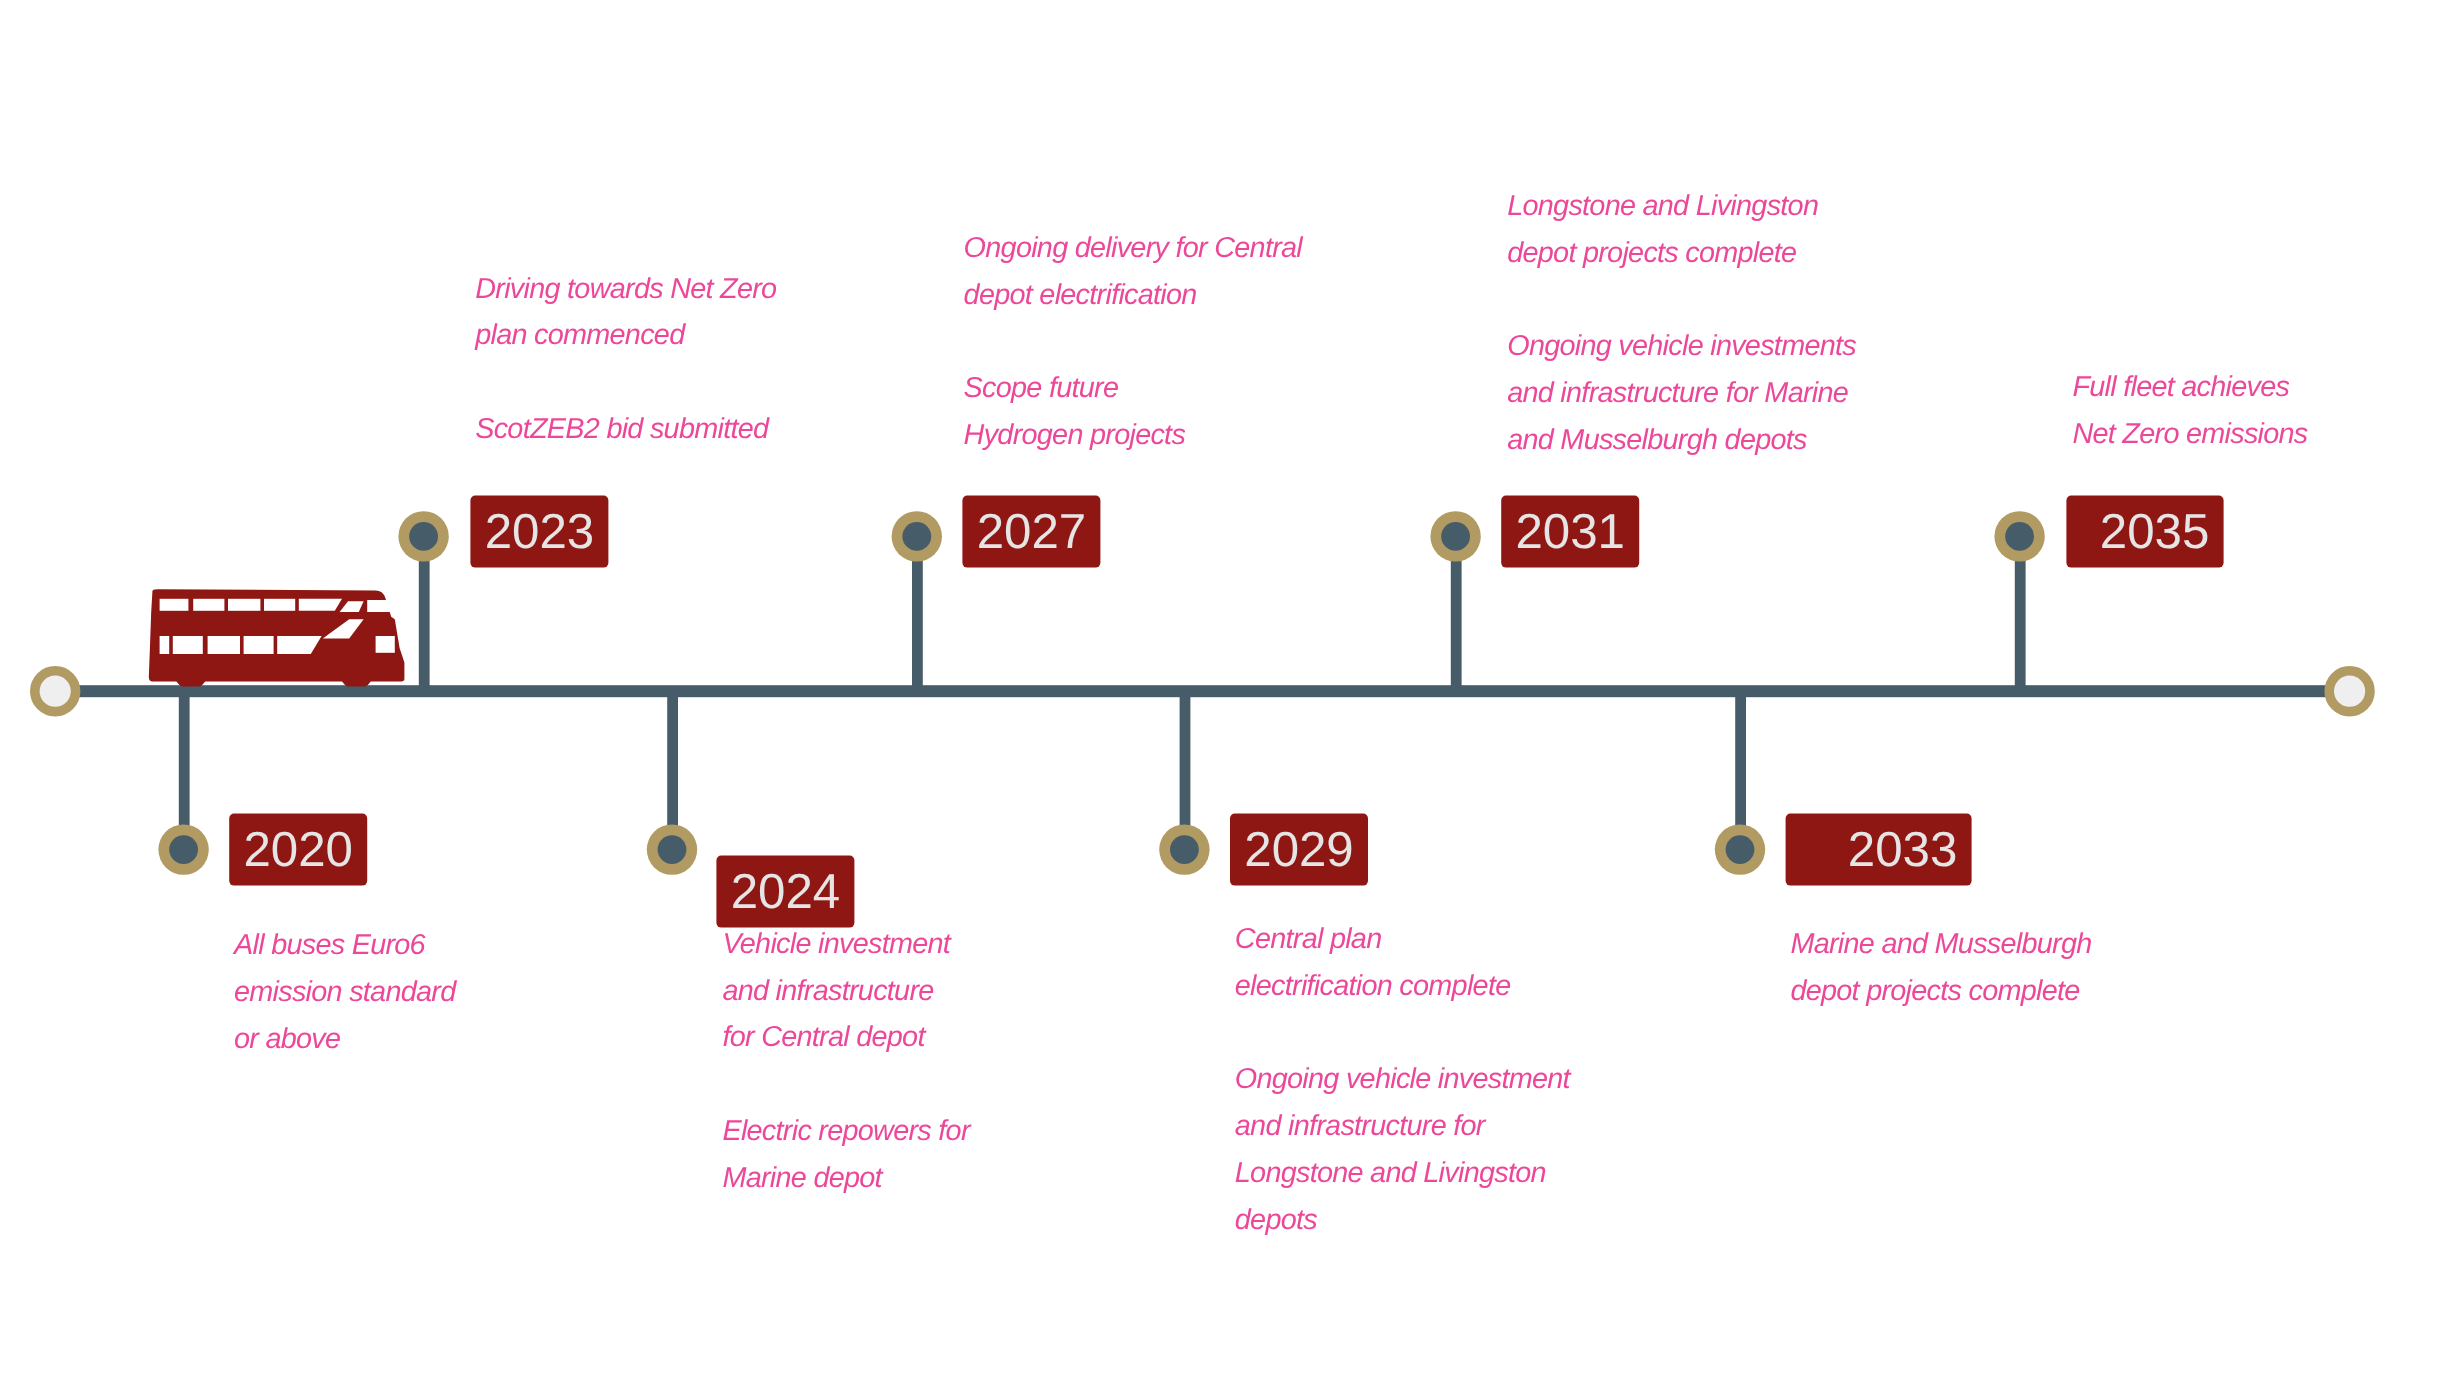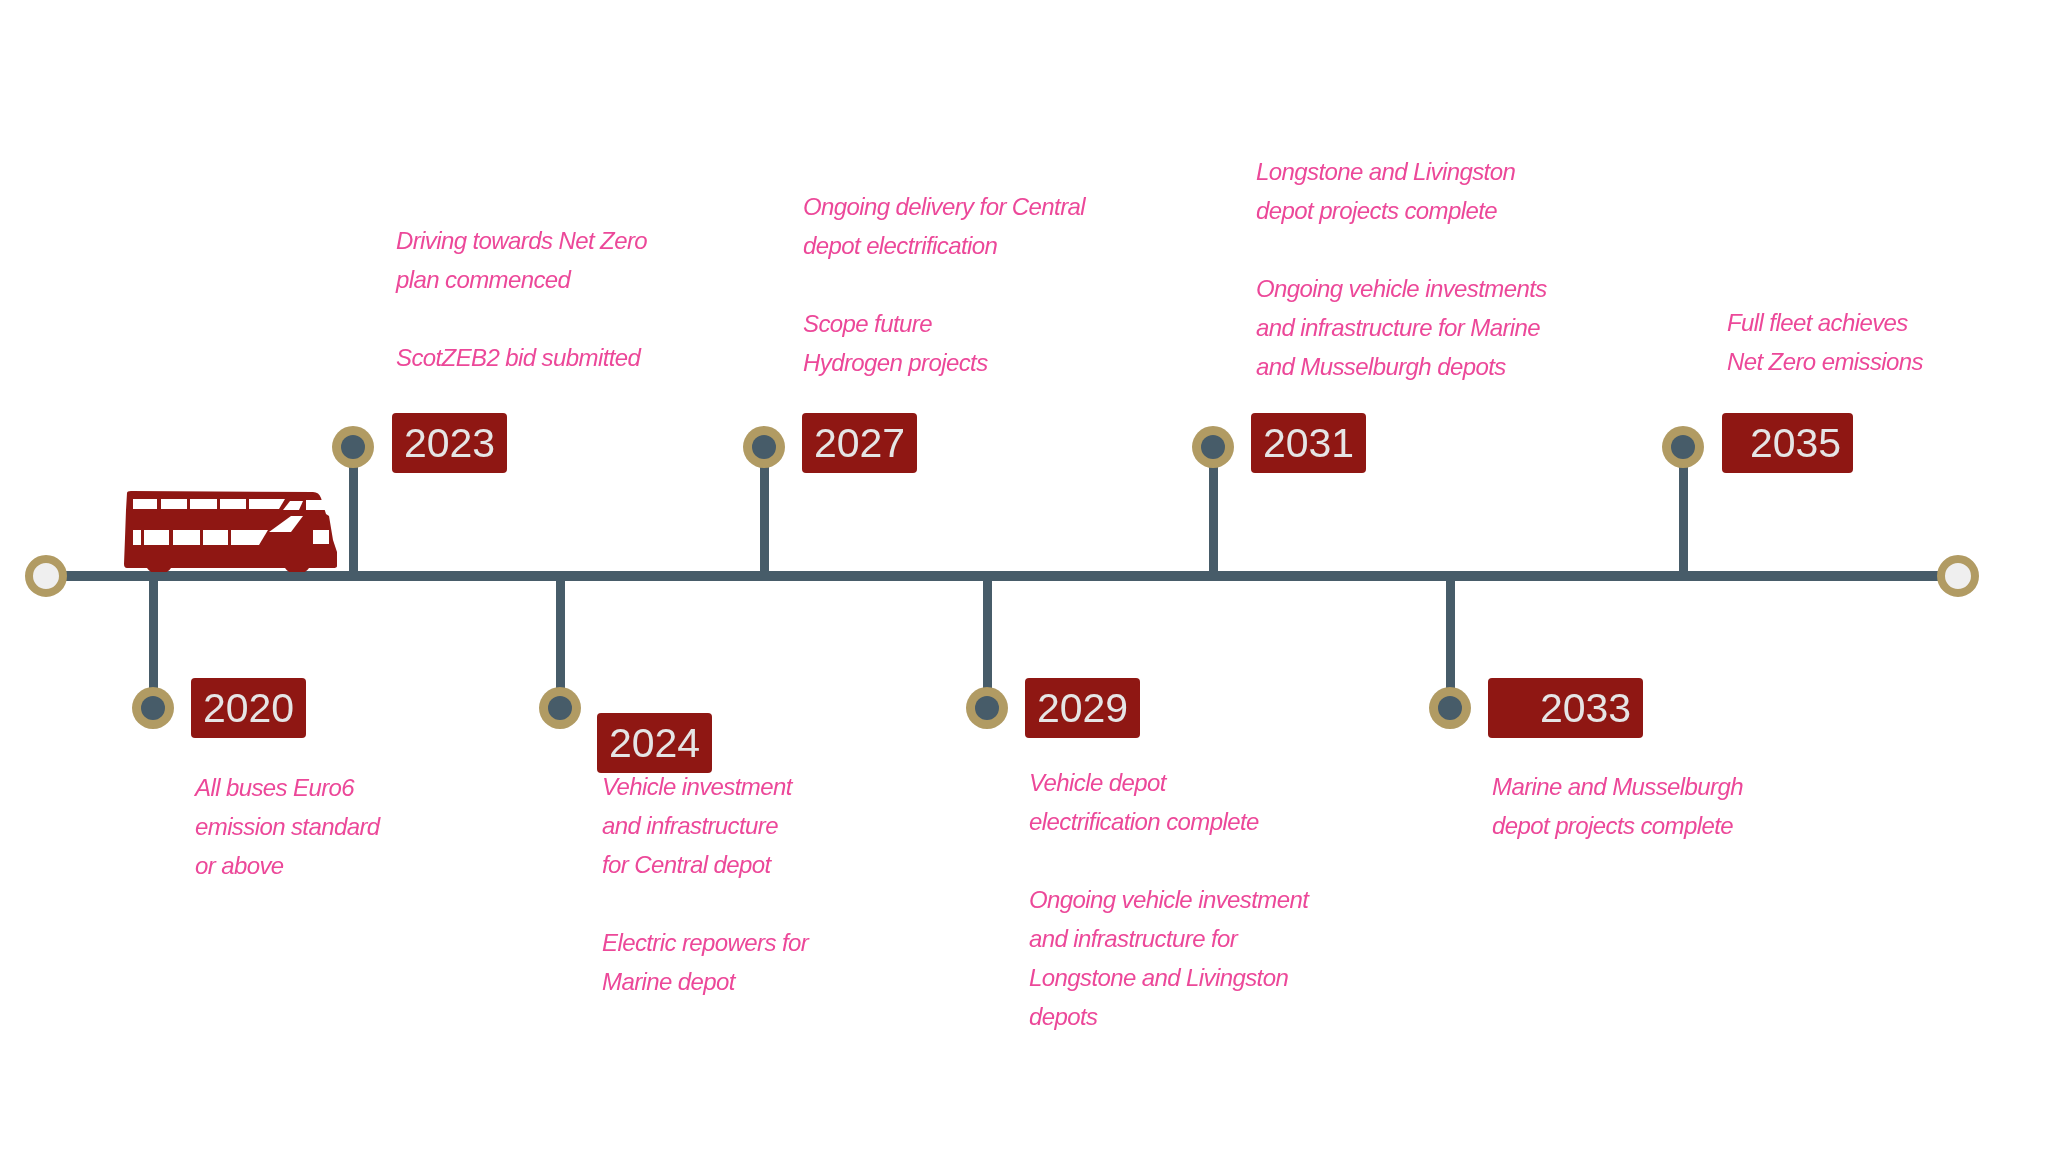--- a/index.html
+++ b/index.html
@@ -175,21 +175,21 @@
       <span class="line">Scope future</span>
       <span class="line">Hydrogen projects</span>
     </div>
   </div>
 
   <div class="stem" style="left:983px; top:576px; height:132px;"></div>
   <div class="node" style="left:966px; top:687px;"></div>
   <div class="badge" style="left:1025px; top:678px;">2029</div>
   <div class="desc" style="left:1029px; top:763px;">
     <div class="para">
-      <span class="line">Vehicle depot</span>
+      <span class="line">Central plan</span>
       <span class="line">electrification complete</span>
     </div>
     <div class="para">
       <span class="line">Ongoing vehicle investment</span>
       <span class="line">and infrastructure for</span>
       <span class="line">Longstone and Livingston</span>
       <span class="line">depots</span>
     </div>
   </div>
 

